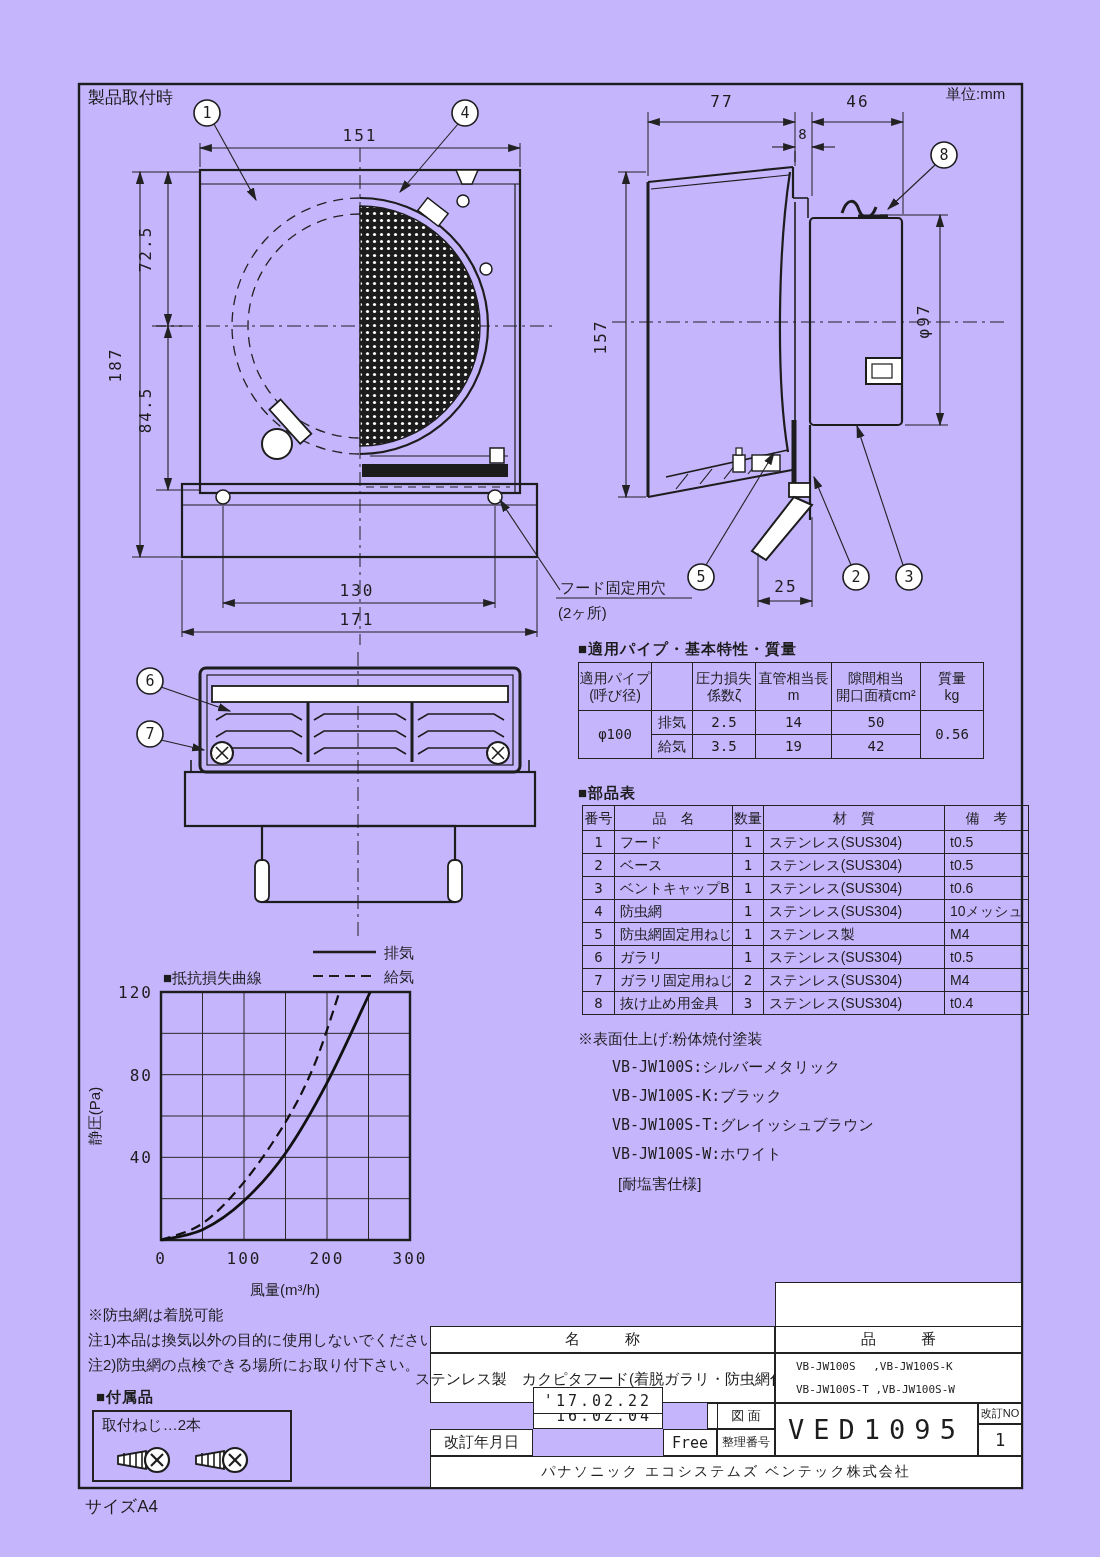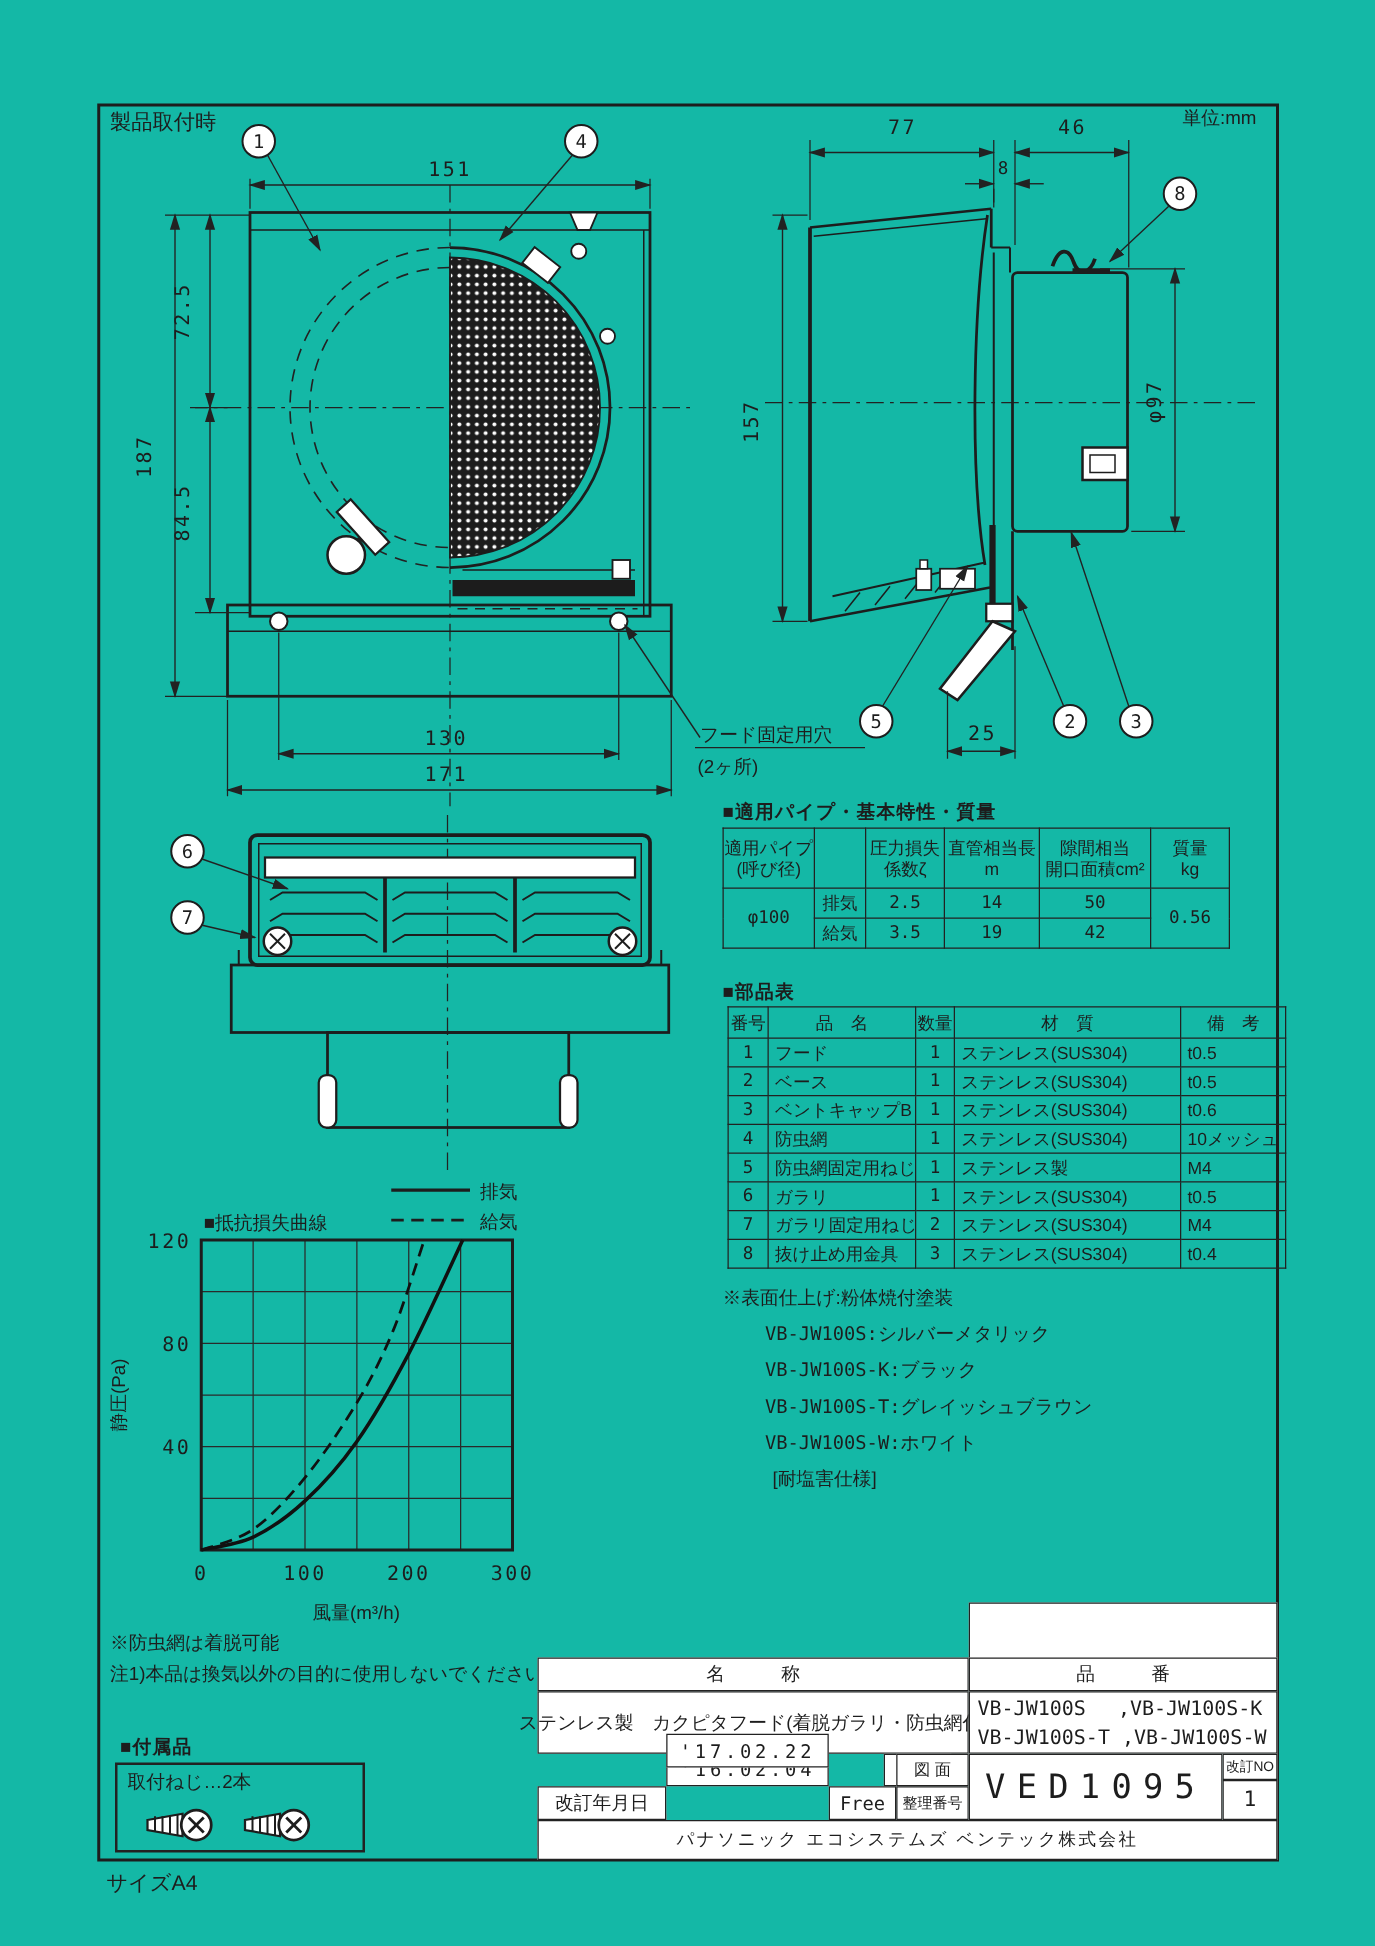--- a/index.html
+++ b/index.html
@@ -1,16 +1,16 @@
 <!DOCTYPE html>
 <html><head>
 <meta charset="utf-8">
 <style>
   html,body{margin:0;padding:0;background:#fff;}
-  #page{position:relative;width:1100px;height:1557px;background:#14b8a6;overflow:hidden;
+  #page{position:relative;width:1100px;height:1557px;background:#c4b5fd;overflow:hidden;
         font-family:"Liberation Sans",sans-serif;color:#1d1d1d;}
   svg{position:absolute;left:0;top:0;}
   svg text{fill:#1d1d1d;}
   .dt{font-family:"DejaVu Sans Mono",monospace;font-size:16px;letter-spacing:2px;}
   .dts{font-family:"DejaVu Sans Mono",monospace;font-size:14px;letter-spacing:1px;}
   .jt{font-family:"Liberation Sans",sans-serif;font-size:15px;}
   .jtb{font-family:"Liberation Sans",sans-serif;font-size:17px;}
   .bt{font-family:"DejaVu Sans Mono",monospace;font-size:15px;}
   .ctick{font-family:"DejaVu Sans Mono",monospace;font-size:16px;letter-spacing:2px;}
   .grid{stroke:#2a2a2a;stroke-width:1;}
@@ -403,35 +403,36 @@
     <div style="padding-left:34px;" class="mono">VB-JW100S:シルバーメタリック</div>
     <div style="padding-left:34px;" class="mono">VB-JW100S-K:ブラック</div>
     <div style="padding-left:34px;" class="mono">VB-JW100S-T:グレイッシュブラウン</div>
     <div style="padding-left:34px;" class="mono">VB-JW100S-W:ホワイト</div>
     <div style="padding-left:40px;">[耐塩害仕様]</div>
   </div>
 
   <div class="abs notes" style="left:88px;top:1302px;">
     <div>※防虫網は着脱可能</div>
     <div>注1)本品は換気以外の目的に使用しないでください。</div>
+    <div>注2)防虫網の点検できる場所にお取り付下さい。</div>
   </div>
   <div class="abs ttl" style="left:96px;top:1388px;">■付属品</div>
   <div class="abs accbox" style="left:92px;top:1410px;width:200px;height:72px;">
     <div style="font-size:15px;padding:4px 0 0 8px;">取付ねじ…2本</div>
   </div>
 
   <div>
     <div class="tbc" style="left:775px;top:1282px;width:247px;height:46px;"></div>
     <div class="tbc" style="left:430px;top:1326px;width:345px;height:27px;">名　　　称</div>
     <div class="tbc" style="left:775px;top:1326px;width:247px;height:27px;">品　　　番</div>
     <div class="tbc" style="left:430px;top:1353px;width:345px;height:50px;flex-direction:row;line-height:23px;">
       <div>ステンレス製　カクピタフード</div>
       <div>(着脱ガラリ・防虫網付)</div>
     </div>
-    <div class="tbc mono" style="left:775px;top:1353px;width:247px;height:50px;flex-direction:column;align-items:flex-start;padding-left:6px;line-height:23px;font-size:16px;">
+    <div class="tbc mono" style="left:775px;top:1353px;width:247px;height:50px;flex-direction:column;align-items:flex-start;padding-left:20px;line-height:23px;font-size:11px;">
       <div>VB-JW100S　 ,VB-JW100S-K</div>
       <div>VB-JW100S-T ,VB-JW100S-W</div>
     </div>
     <div class="tbc" style="left:430px;top:1403px;width:103px;height:26px;margin-top:48px;">作成年月日</div>
     <div class="tbc mono" style="left:533px;top:1403px;width:130px;height:26px;letter-spacing:3px;">'16.02.04</div>
     <div class="tbc" style="left:663px;top:1403px;width:54px;height:26px;margin-left:44px;">尺 度</div>
     <div class="tbc" style="left:717px;top:1403px;width:58px;height:26px;font-size:13px;">図 面</div>
     <div class="tbc" style="left:430px;top:1429px;width:103px;height:27px;">改訂年月日</div>
     <div class="tbc mono" style="left:533px;top:1387px;width:130px;height:27px;letter-spacing:3px;">'17.02.22</div>
     <div class="tbc mono" style="left:663px;top:1429px;width:54px;height:27px;">Free</div>

